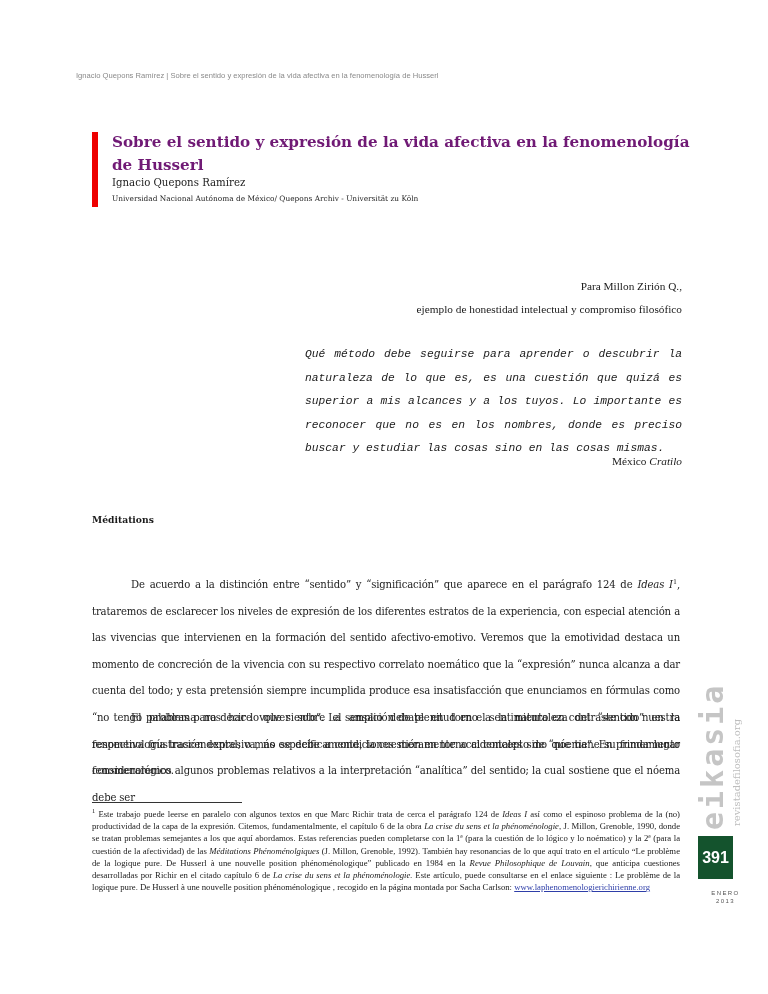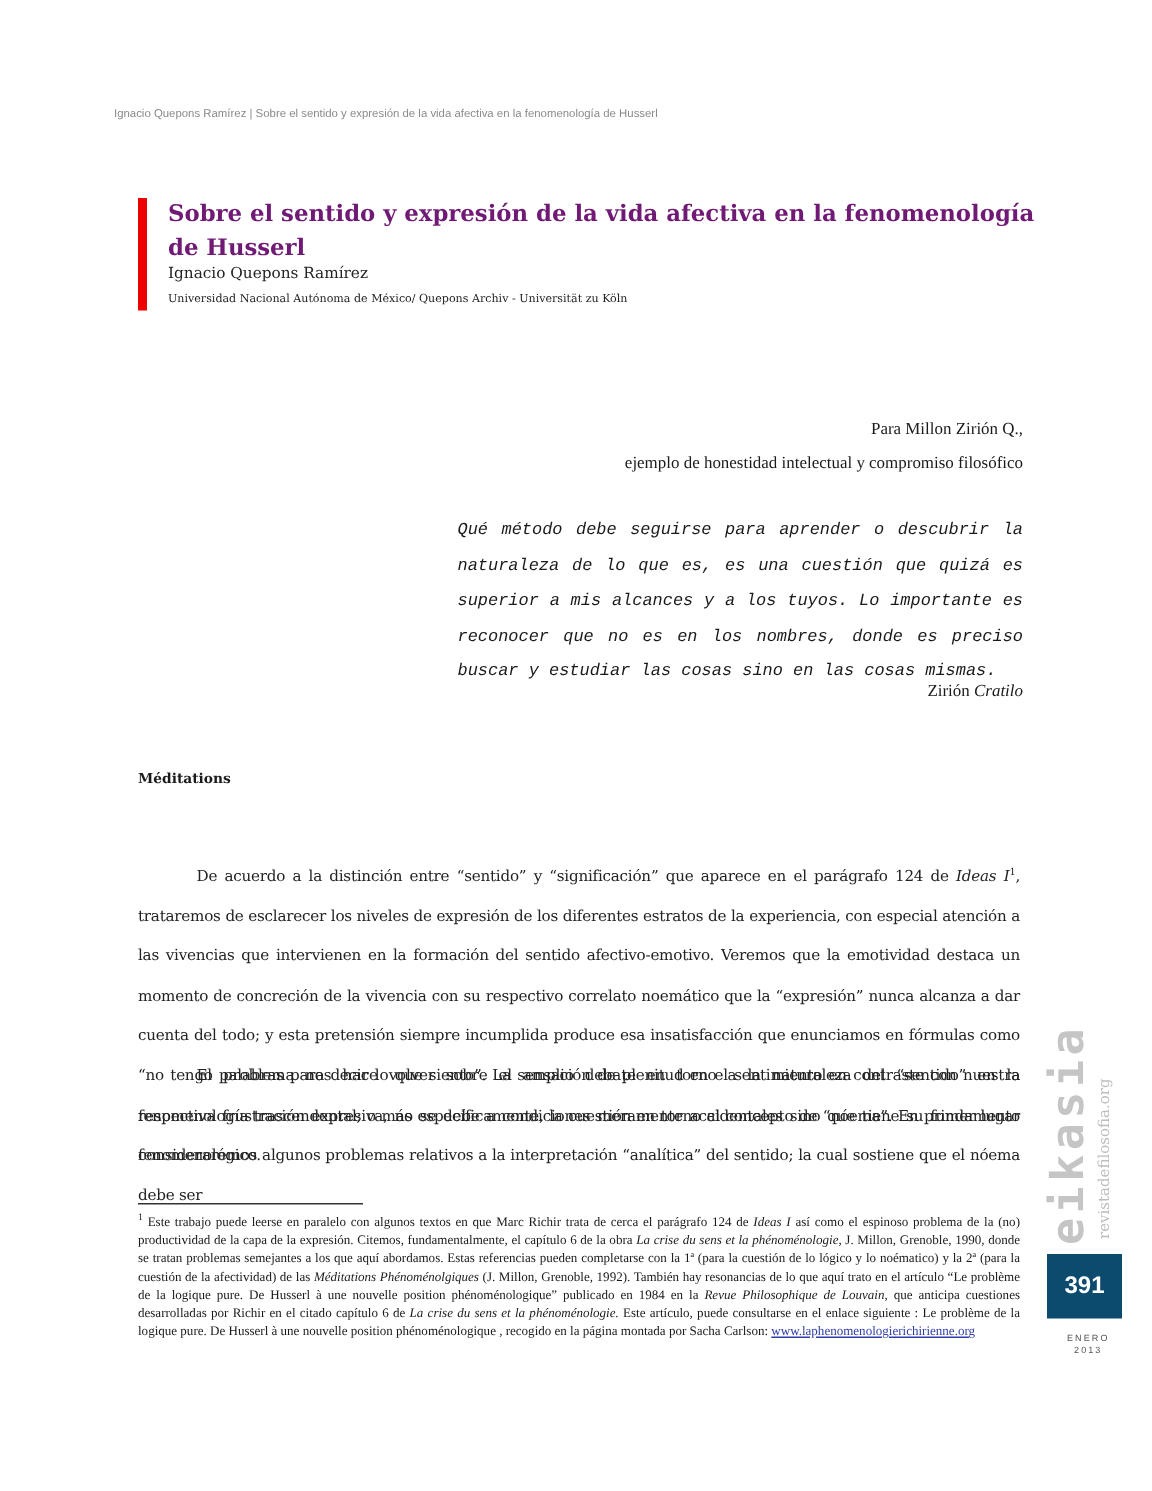--- a/index.html
+++ b/index.html
@@ -20,38 +20,38 @@
     .p1 { top: 572px; }
     .p2 { top: 705px; }
     sup { font-size: 6.5px; line-height: 0; vertical-align: 4px; }
     .fn-rule { position: absolute; left: 92px; top: 802px; width: 150px; height: 0; border-top: 1px solid #333; }
     .footnote { position: absolute; left: 92px; top: 808px; width: 588px; font-family: "Liberation Serif", serif; font-size: 8.7px; line-height: 12.2px; text-align: justify; color: #1a1a1a; margin: 0; }
     .footnote i { font-style: italic; }
     .footnote a { color: #2e3ea8; text-decoration: underline; }
     .sidebar { position: absolute; left: 698px; top: 650px; width: 70px; height: 240px; }
     .logo-word { position: absolute; left: 0px; top: 180px; transform-origin: 0 0; transform: rotate(-90deg); font-family: "DejaVu Sans Mono", monospace; font-size: 30px; font-weight: bold; color: #c5c5c5; letter-spacing: 3px; white-space: nowrap; line-height: 30px; }
     .logo-url { position: absolute; left: 33px; top: 176px; transform-origin: 0 0; transform: rotate(-90deg); font-family: "DejaVu Serif", serif; font-size: 10px; color: #bdbdbd; white-space: nowrap; line-height: 12px; }
-    .issue-box { position: absolute; left: 698px; top: 836px; width: 50px; height: 43px; background: #0c4a6e; color: #ffffff; font-family: "Liberation Sans", sans-serif; font-weight: bold; font-size: 16px; display: flex; align-items: center; justify-content: center; }
+    .issue-box { position: absolute; left: 698px; top: 836px; width: 35px; height: 43px; background: #14532d; color: #ffffff; font-family: "Liberation Sans", sans-serif; font-weight: bold; font-size: 16px; display: flex; align-items: center; justify-content: center; }
     .issue-date { position: absolute; left: 698px; top: 889px; width: 55px; text-align: center; font-family: "Liberation Sans", sans-serif; font-size: 6px; letter-spacing: 1.4px; color: #555; line-height: 8px; }
   </style>
 </head>
 <body>
 
 <div class="running-header">Ignacio Quepons Ramírez | Sobre el sentido y expresión de la vida afectiva en la fenomenología de Husserl</div>
 
 <div class="red-bar"></div>
 <h1 class="title">Sobre el sentido y expresión de la vida afectiva en la fenomenología de Husserl</h1>
 <div class="author">Ignacio Quepons Ramírez</div>
 <div class="affil">Universidad Nacional Autónoma de México/ Quepons Archiv - Universität zu Köln</div>
 
 <div class="dedication ded1">Para Millon Zirión Q.,</div>
 <div class="dedication ded2">ejemplo de honestidad intelectual y compromiso filosófico</div>
 
 <p class="epigraph">Qué método debe seguirse para aprender o descubrir la naturaleza de lo que es, es una cuestión que quizá es superior a mis alcances y a los tuyos. Lo importante es reconocer que no es en los nombres, donde es preciso buscar y estudiar las cosas sino en las cosas mismas.</p>
-<div class="epi-source"><span>Zirión</span> <i>Cratilo</i></div>
+<div class="epi-source"><span>México</span> <i>Cratilo</i></div>
 
 <div class="section-h">Méditations</div>
 
 <p class="body-text p1"><span>De acuerdo a la distinción entre “sentido” y “significación” que aparece en el parágrafo 124 de </span><i>Ideas I</i><sup>1</sup><span>, trataremos de esclarecer los niveles de expresión de los diferentes estratos de la experiencia, con especial atención a las vivencias que intervienen en la formación del sentido afectivo-emotivo. Veremos que la emotividad destaca un momento de concreción de la vivencia con su respectivo correlato noemático que la “expresión” nunca alcanza a dar cuenta del todo; y esta pretensión siempre incumplida produce esa insatisfacción que enunciamos en fórmulas como “no tengo palabras para decir lo que siento”. La sensación de plenitud en el sentimiento en contraste con nuestra respectiva frustración expresiva, no se debe a condiciones meramente accidentales sino que tiene su fundamento fenomenológico.</span></p>
 
 <p class="body-text p2">El problema nos hace volver sobre el amplio debate en torno a la naturaleza del “sentido” en la fenomenología trascendental; o más específicamente, la cuestión en torno al concepto de “nóema”. En primer lugar consideraremos algunos problemas relativos a la interpretación “analítica” del sentido; la cual sostiene que el nóema debe ser</p>
 
 <div class="fn-rule"></div>
 <p class="footnote"><sup>1</sup><span> Este trabajo puede leerse en paralelo con algunos textos en que Marc Richir trata de cerca el parágrafo 124 de </span><i>Ideas I</i><span> así como el espinoso problema de la (no) productividad de la capa de la expresión. Citemos, fundamentalmente, el capítulo 6 de la obra </span><i>La crise du sens et la phénoménologie</i><span>, J. Millon, Grenoble, 1990, donde se tratan problemas semejantes a los que aquí abordamos. Estas referencias pueden completarse con la 1ª (para la cuestión de lo lógico y lo noématico) y la 2ª (para la cuestión de la afectividad) de las </span><i>Méditations Phénoménolgiques</i><span> (J. Millon, Grenoble, 1992). También hay resonancias de lo que aquí trato en el artículo “Le problème de la logique pure. De Husserl à une nouvelle position phénoménologique” publicado en 1984 en la </span><i>Revue Philosophique de Louvain</i><span>, que anticipa cuestiones desarrolladas por Richir en el citado capítulo 6 de </span><i>La crise du sens et la phénoménologie.</i><span> Este artículo, puede consultarse en el enlace siguiente : Le problème de la logique pure. De Husserl à une nouvelle position phénoménologique , recogido en la página montada por Sacha Carlson: </span><a>www.laphenomenologierichirienne.org</a></p>
 

